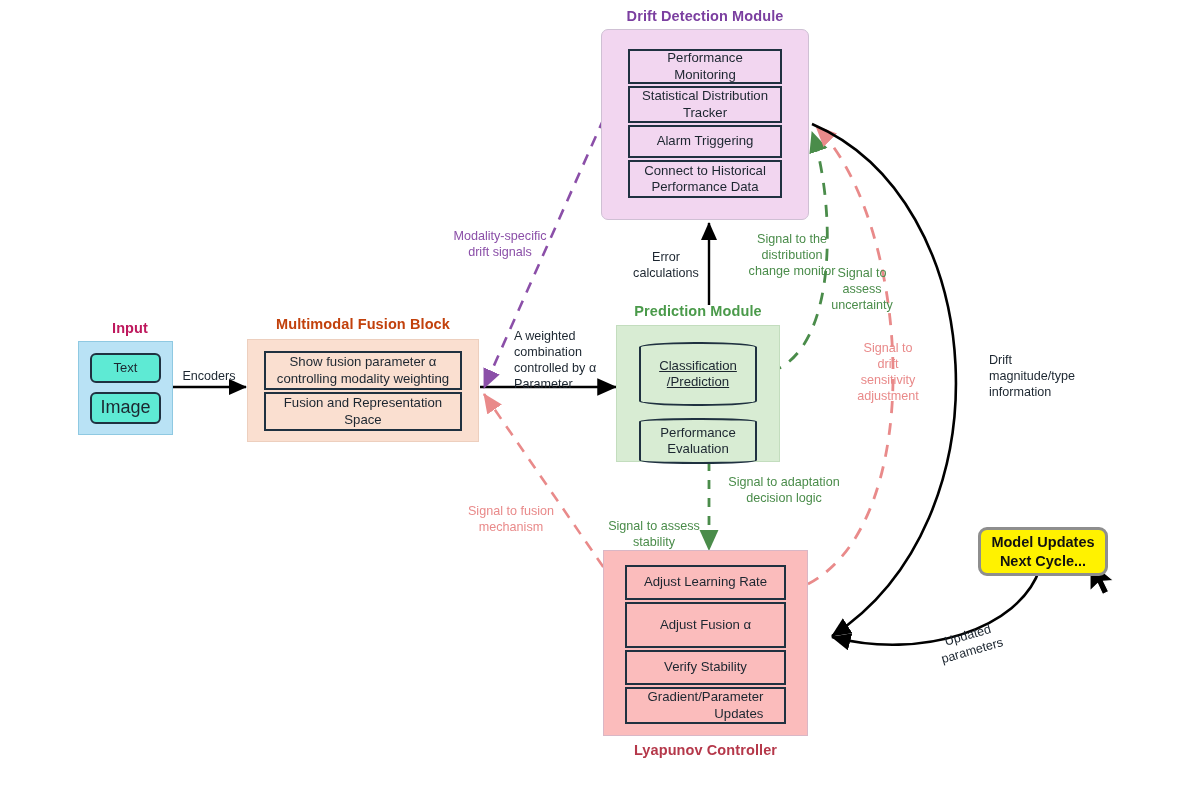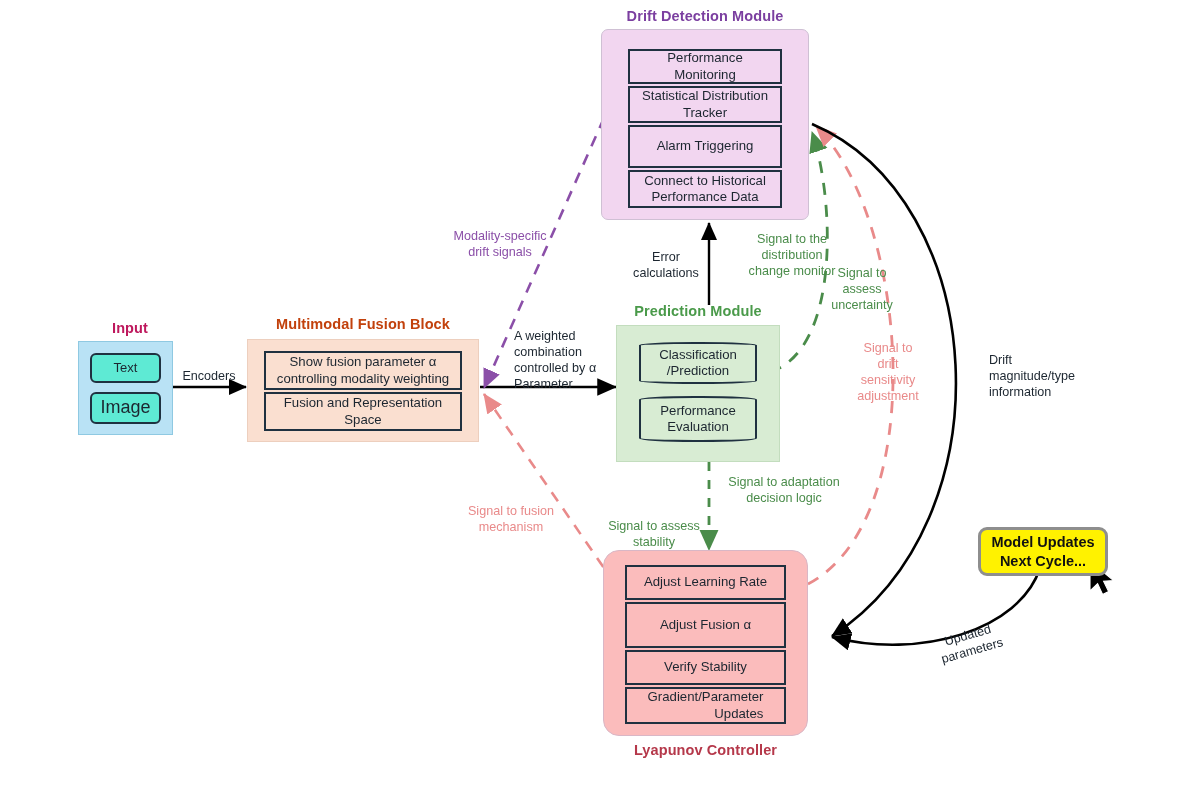--- a/index.html
+++ b/index.html
@@ -192,37 +192,37 @@
 Space</div>
     </div>
   </div>
 
   <div class="module-title" style="left:601px; top:8px; width:208px; color:#7b3fa0;">Drift Detection Module</div>
   <div class="module" id="drift-block" style="left:601px; top:29px; width:208px; height:191px;border-radius:7px;">
     <div class="inner-stack" style="top:19px; padding:0 26px; gap:2px;">
       <div class="node" style="height: 35px; white-space: pre-line;">Performance Monitoring</div>
       <div class="node" style="height: 37px; white-space: pre-line;">Statistical Distribution
 Tracker</div>
-      <div class="node" style="height: 43px; white-space: pre-line;">Alarm Triggering</div>
+      <div class="node" style="height: 33px; white-space: pre-line;">Alarm Triggering</div>
       <div class="node" style="height: 38px; white-space: pre-line;">Connect to Historical
 Performance Data</div>
     </div>
   </div>
 
   <div class="module-title" style="left:616px; top:303px; width:164px; color:#4a9a4a;">Prediction Module</div>
   <div class="module" id="prediction-block" style="left:616px; top:325px; width:164px; height:137px;">
     <div class="inner-stack" style="top:16px; padding:0 22px; gap:12px;">
-      <div class="node wavy" style="height: 42px; white-space: pre-line;">Classification
+      <div class="node wavy" style="height: 64px; white-space: pre-line; text-decoration: underline;">Classification
 /Prediction</div>
       <div class="node wavy" style="height: 46px; white-space: pre-line;">Performance
 Evaluation</div>
     </div>
   </div>
 
-  <div class="module" id="lyapunov-block" style="left:603px; top:550px; width:205px; height:186px;border-radius:16px;">
+  <div class="module" id="lyapunov-block" style="left:603px; top:550px; width:205px; height:186px;">
     <div class="inner-stack" style="top:14px; padding:0 21px; gap:2px;">
       <div class="node" style="height: 35px; white-space: pre-line;">Adjust Learning Rate</div>
       <div class="node" style="height: 46px; white-space: pre-line;">Adjust Fusion α</div>
       <div class="node" style="height: 35px; white-space: pre-line;">Verify Stability</div>
       <div class="node" style="height: 37px; white-space: pre-line; text-align: right;">Gradient/Parameter
 Updates</div>
     </div>
   </div>
   <div class="module-title" style="left:603px; top:742px; width:205px; color:#b5384a;">Lyapunov Controller</div>
 

